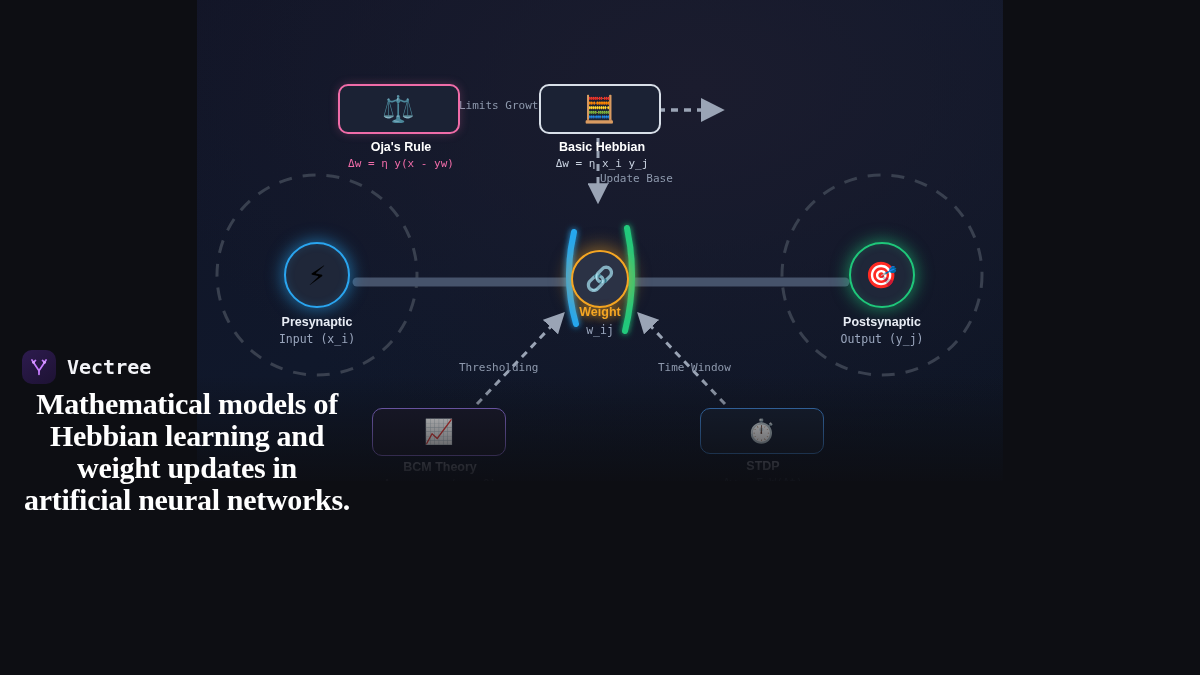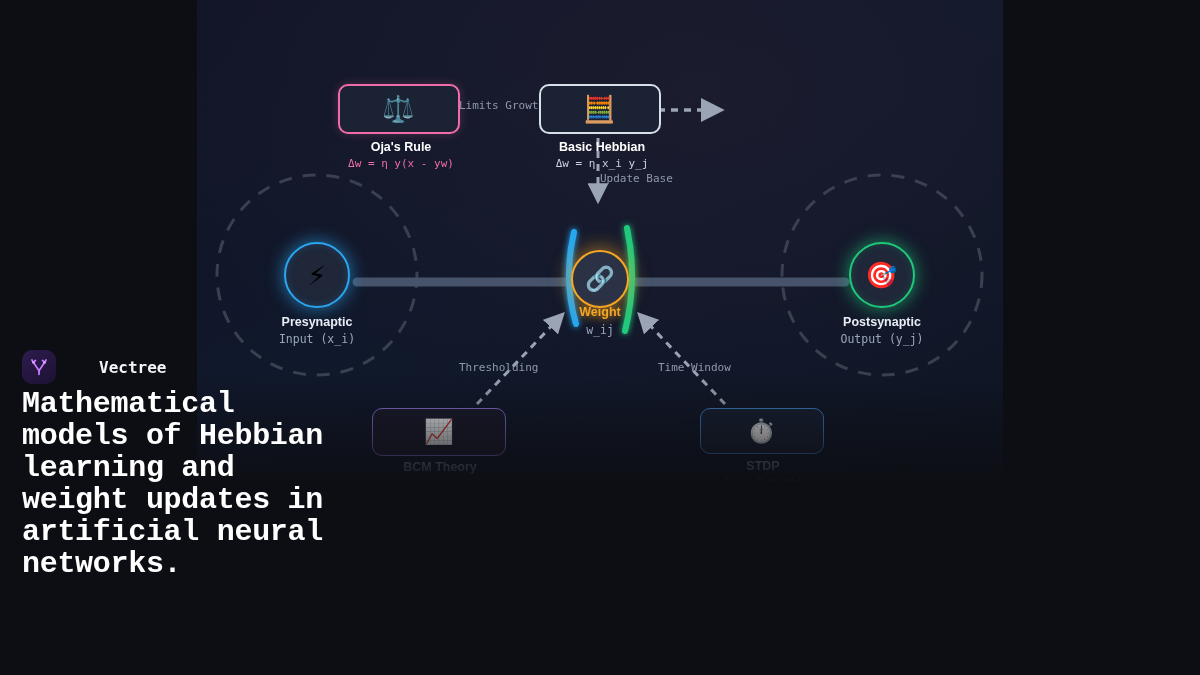--- a/index.html
+++ b/index.html
@@ -60,24 +60,24 @@
   .box-stdp { border:1.6px solid #3e7fc9; }
 
   .edge-lab { position:absolute; font-family:"DejaVu Sans Mono", monospace;
               font-size:11px; color:#8e99ad; white-space:nowrap; }
 
   
   #logo-row { position:absolute; left:22px; top:350px; display:flex; align-items:center; gap:11px; }
   #logo-badge { width:34px; height:34px; border-radius:10px;
                 background:linear-gradient(145deg,#2d1b4e,#1d1233);
                 display:flex; align-items:center; justify-content:center; }
-  #brand { font-family:"DejaVu Sans Mono", monospace; font-weight:bold; font-size:16px; color:#f2f3f7;margin-left:32px; }
+  #brand { font-family:"DejaVu Sans Mono", monospace; font-weight:bold; font-size:20px; color:#f2f3f7; }
   #headline { position:absolute; left:22px; top:388px; width:330px;
-              font-family:Liberation Mono, monospace; font-weight:bold;
-              font-size:30px; line-height:1.07; color:#ffffff; letter-spacing:-0.3px; }
+              font-family:Liberation Serif, serif; font-weight:bold;
+              font-size:30px; line-height:1.07; color:#ffffff; letter-spacing:-0.3px;text-align:center; }
   #url { position:absolute; left:327px; top:623px;
          font-family:"DejaVu Sans Mono", monospace; font-size:13px; color:#8d919c; }
 </style>
 </head>
 <body>
 
 <div id="root">
 
   <div id="canvas">
 

